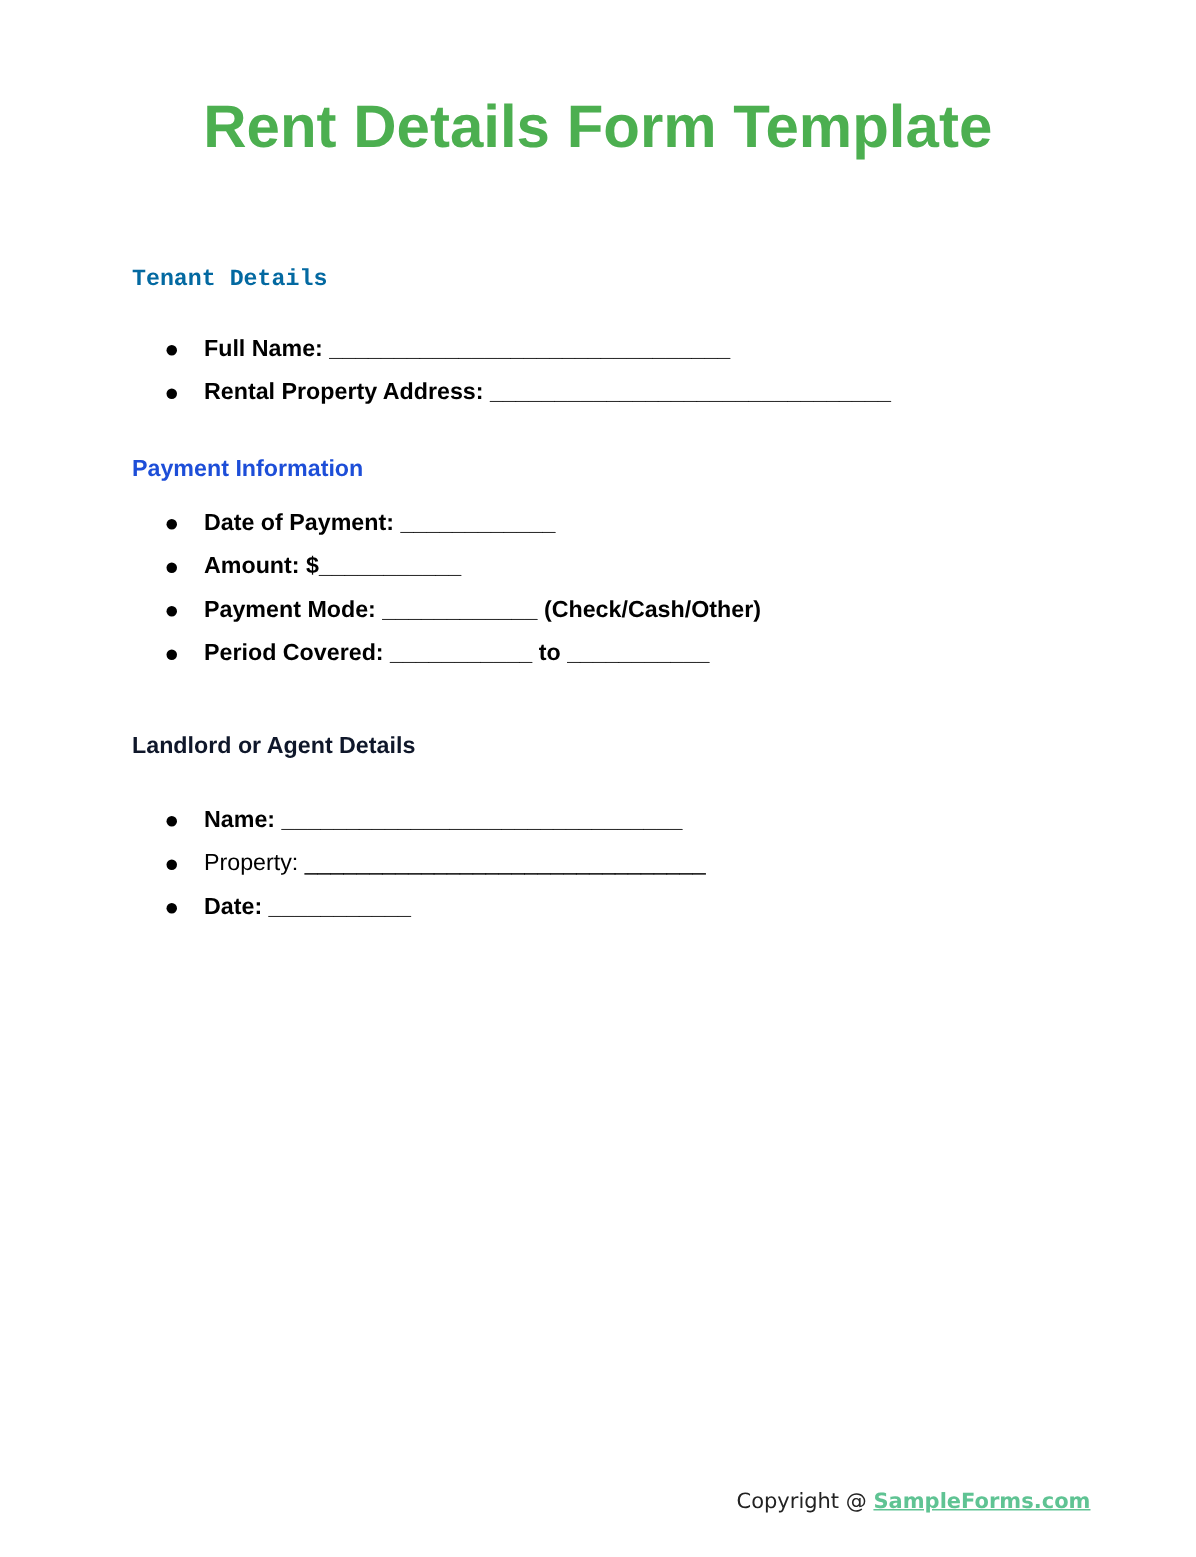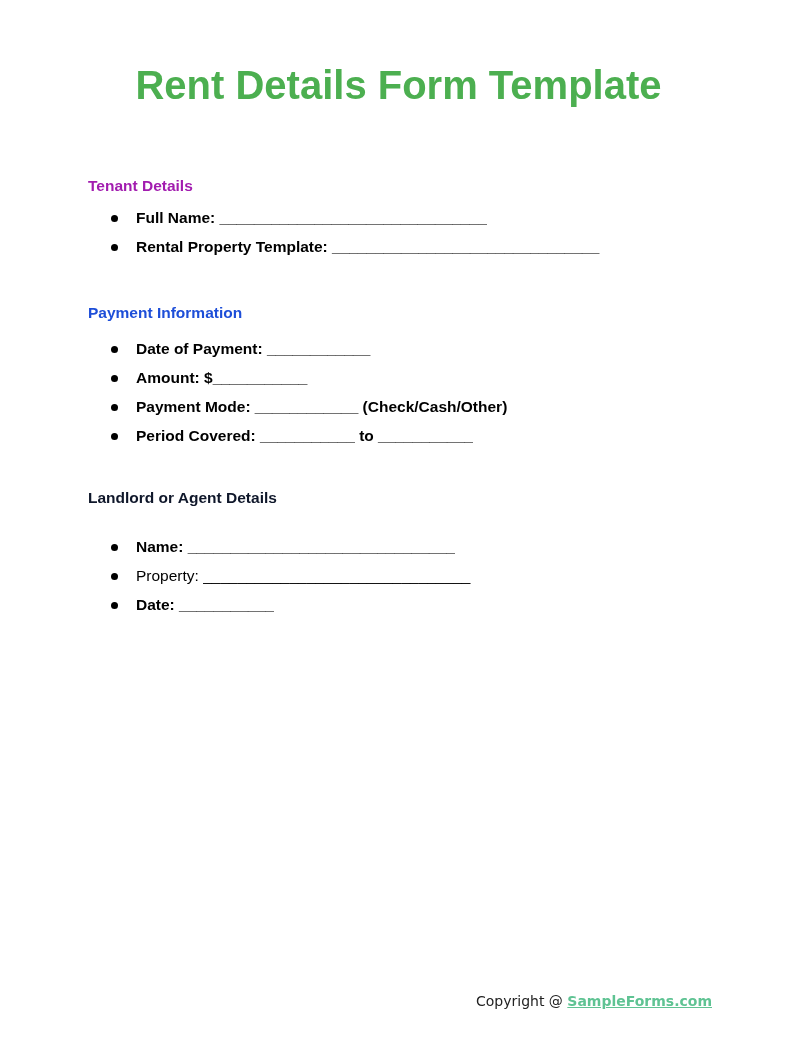--- a/index.html
+++ b/index.html
@@ -63,47 +63,47 @@
       position: absolute;
       left: 136px;
       top: 0;
       font-weight: bold;
     }
     .item-text.regular {
       font-weight: normal;
     }
     .footer {
       position: absolute;
-      right: 85px;
+      right: 70px;
       top: 991px;
       font-family: "DejaVu Sans", sans-serif;
       font-size: 14px;
       line-height: 20px;
       color: #222222;
       white-space: pre;
     }
     .footer-link {
       font-weight: bold;
       text-decoration: underline;
     }
   </style>
 </head>
 <body>
 
 <h1 class="title" style="color: rgb(76, 175, 80);">Rent Details Form Template</h1>
 
-<h2 class="section-heading" style="top: 176px; color: #a21caf;">Tenant Details</h2>
-<ul class="list" style="top:208px;">
+<h2 class="section-heading" style="top: 176px; color: #0369a1; font-family: Liberation Mono, monospace;">Tenant Details</h2>
+<ul class="list" style="top:223px;">
   <li class="list-item">
     <span class="bullet"></span>
     <span class="item-text">Full Name: _______________________________</span>
   </li>
   <li class="list-item">
     <span class="bullet"></span>
-    <span class="item-text">Rental Property Template: _______________________________</span>
+    <span class="item-text">Rental Property Address: _______________________________</span>
   </li>
 </ul>
 
 <h2 class="section-heading" style="top: 303px; color: #1d4ed8;">Payment Information</h2>
 <ul class="list" style="top:339px;">
   <li class="list-item">
     <span class="bullet"></span>
     <span class="item-text">Date of Payment: ____________</span>
   </li>
   <li class="list-item">

